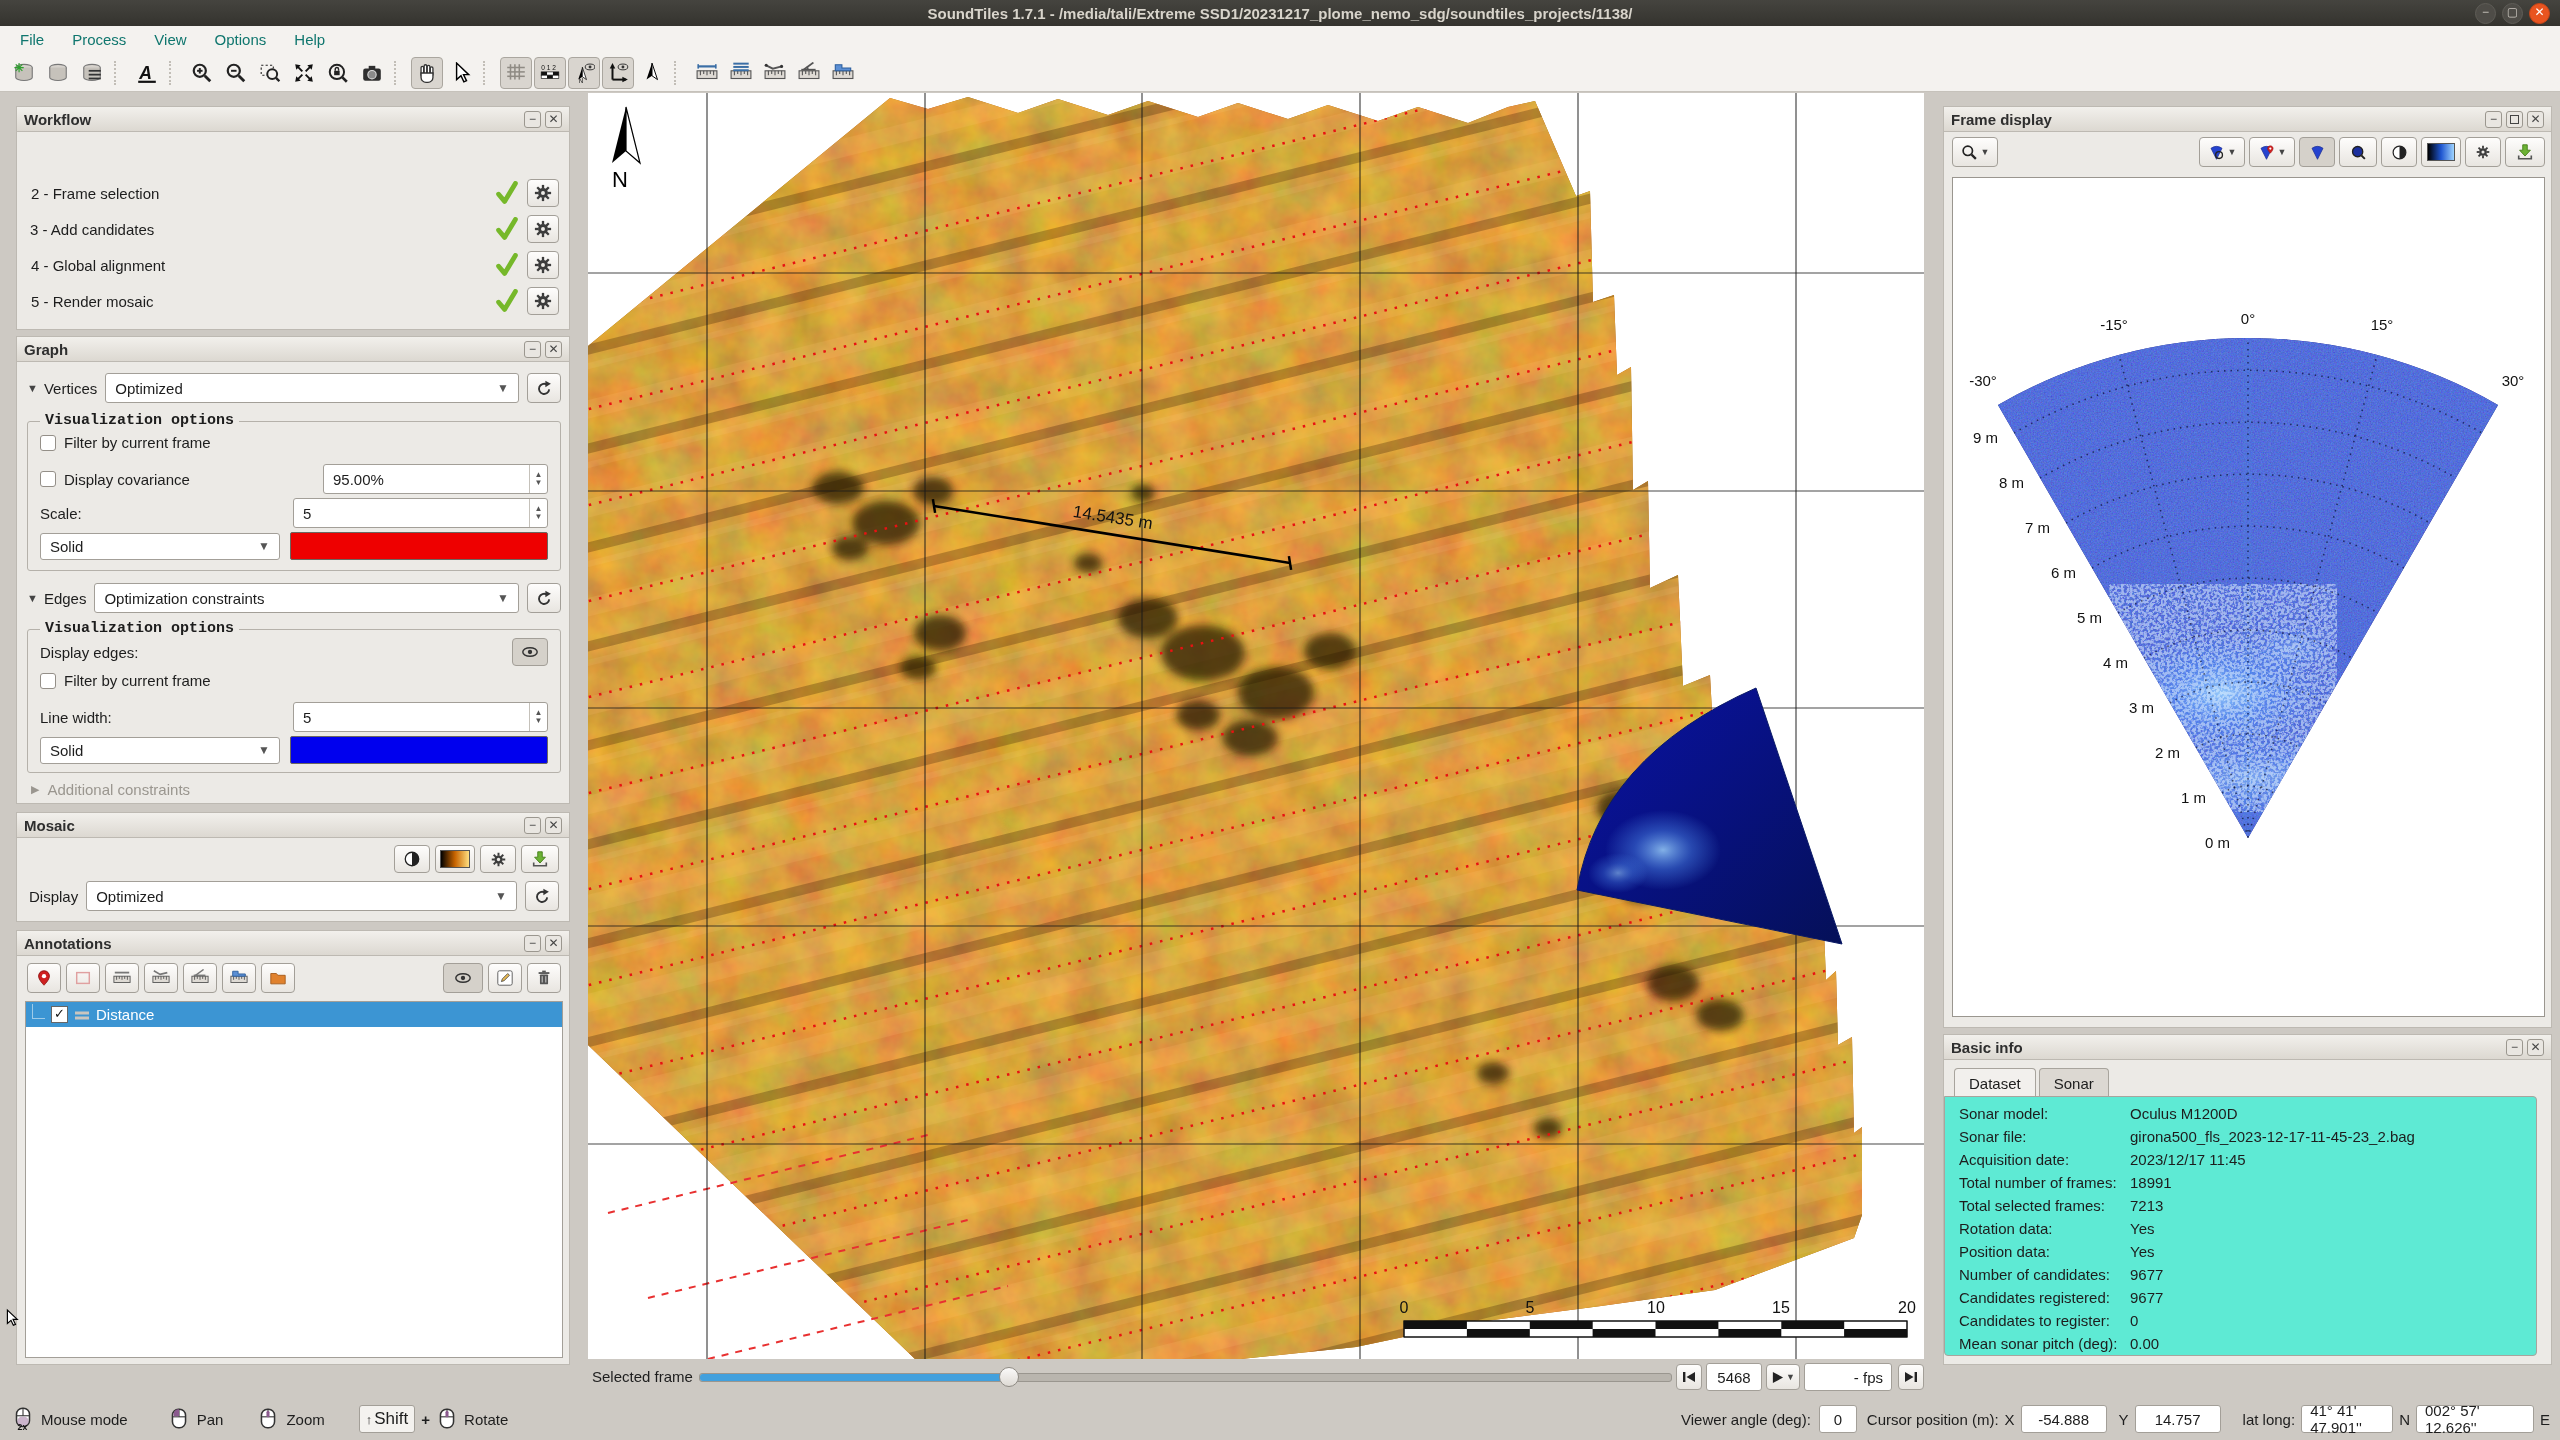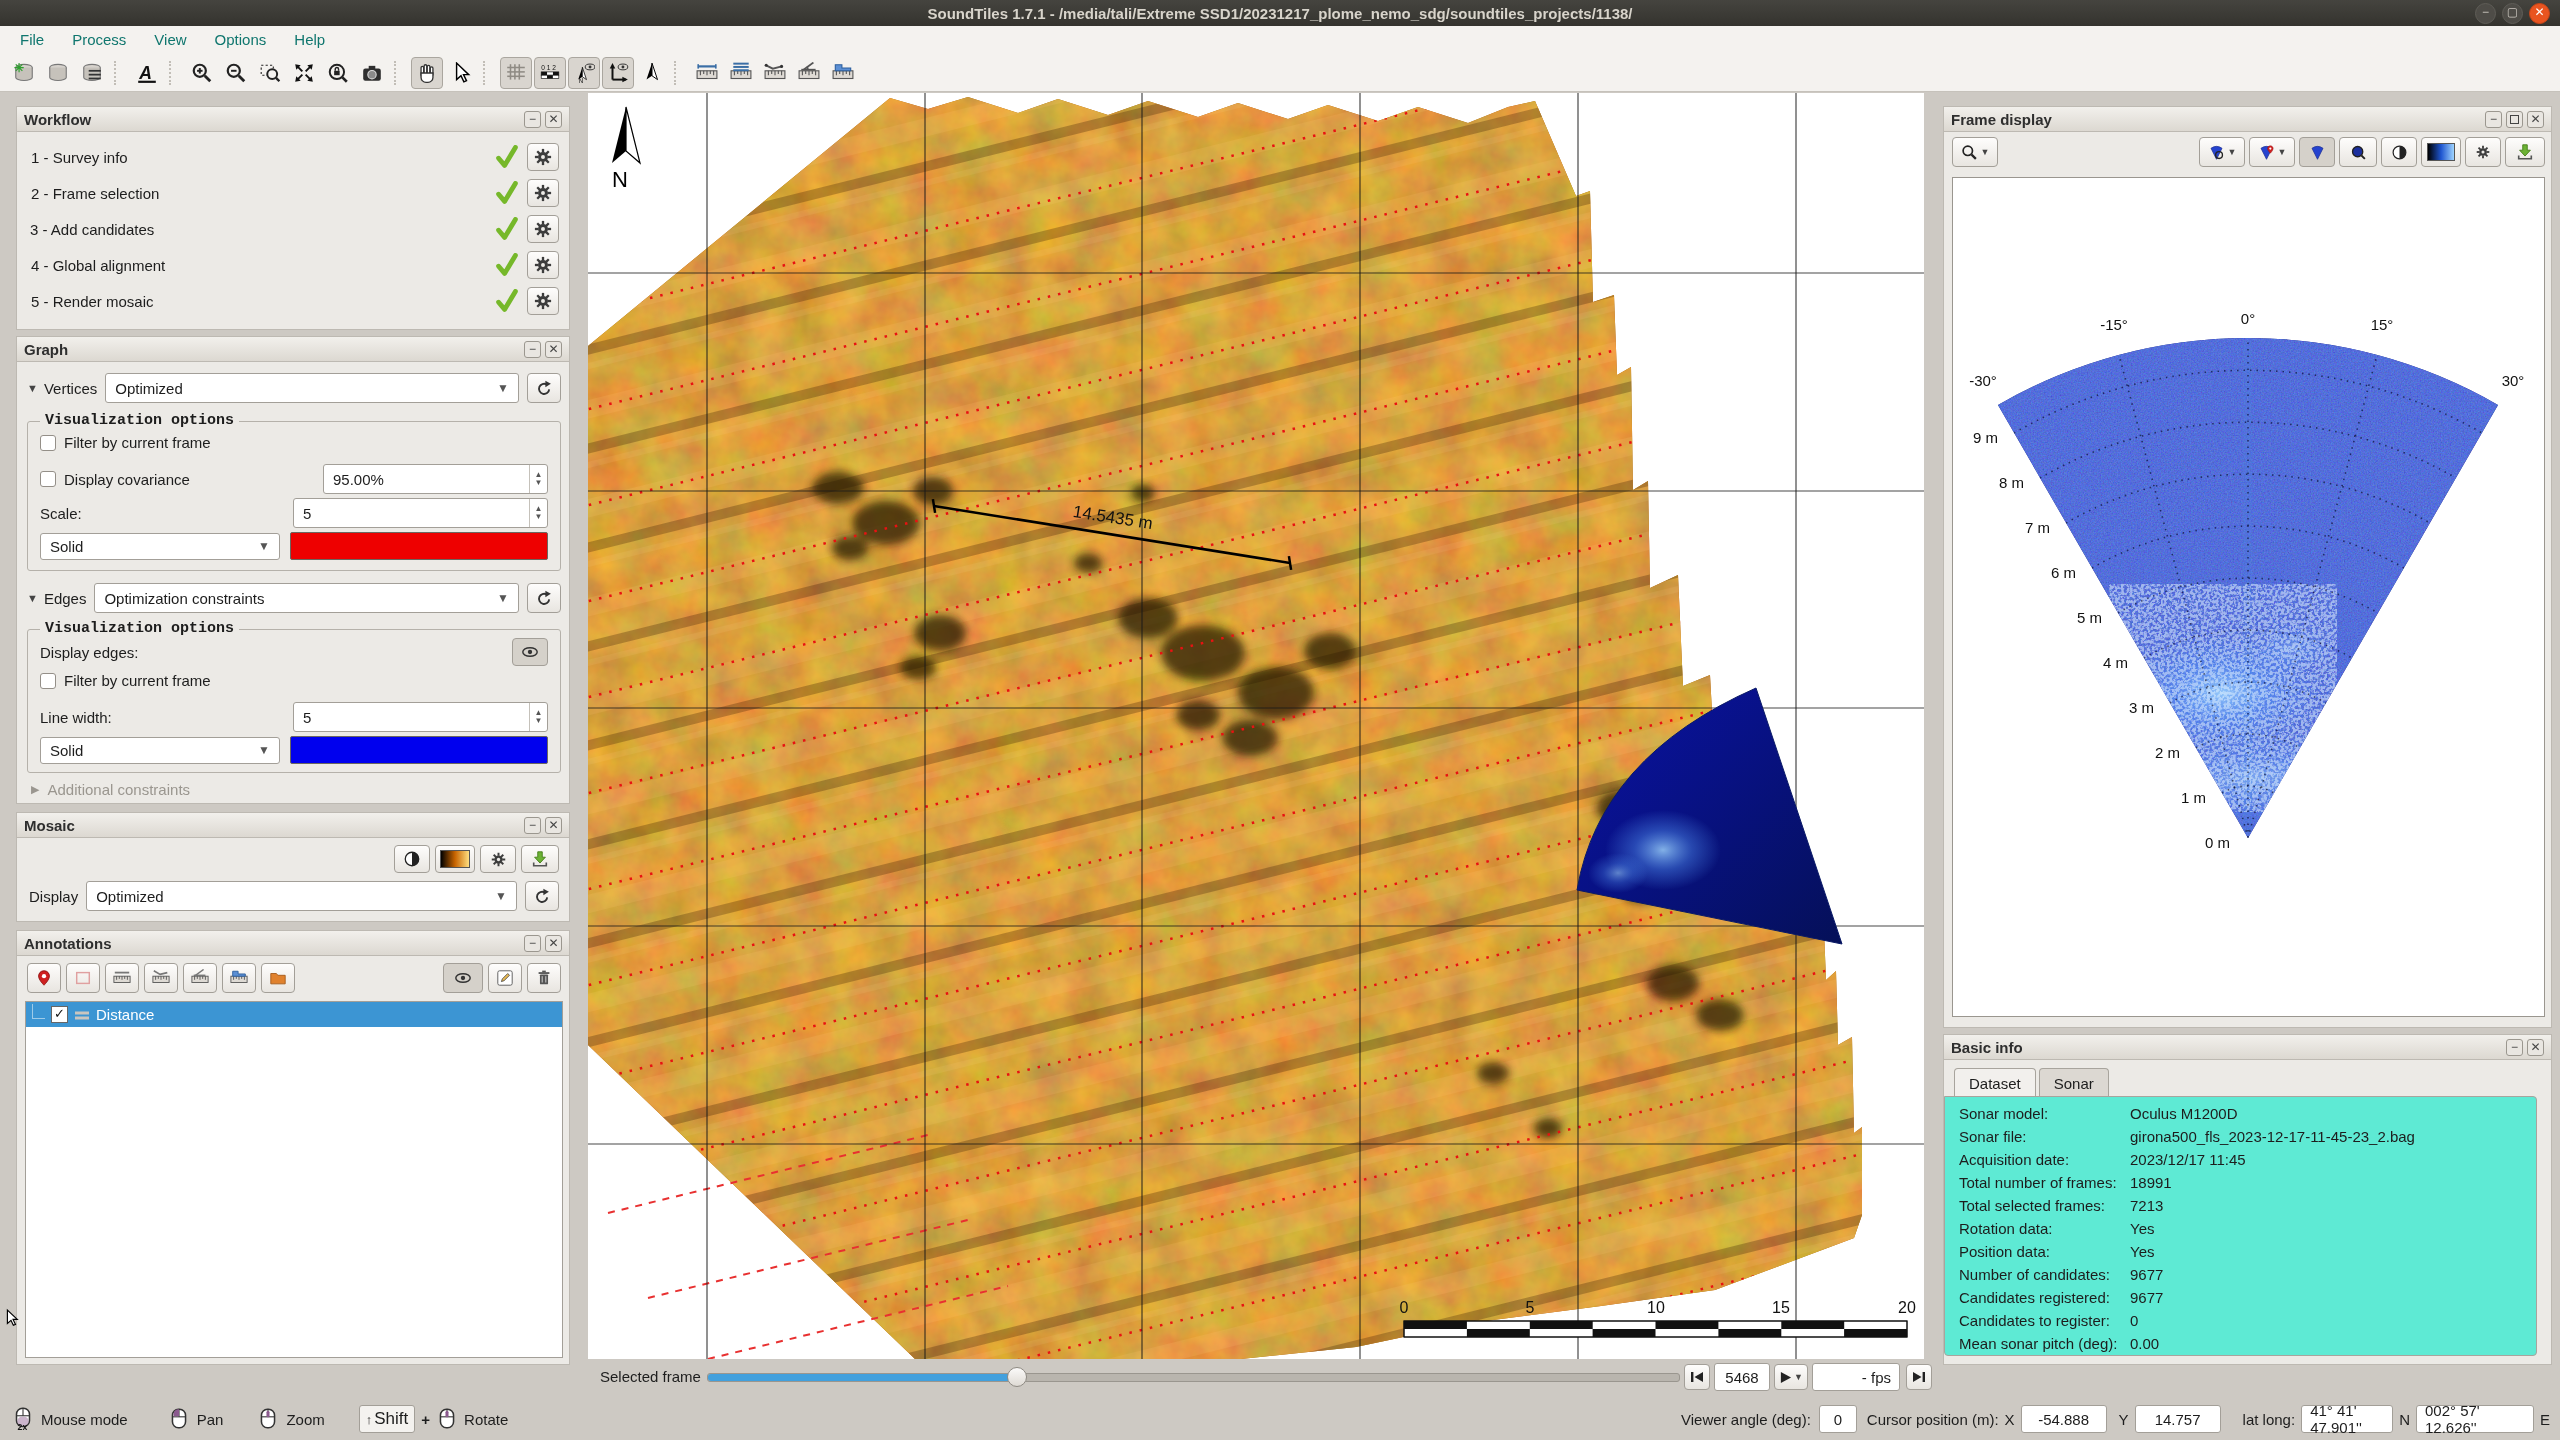--- a/index.html
+++ b/index.html
@@ -403,32 +403,20 @@
       </div>
   </div>
 
   <div class="panel" style="left:16px;top:106px;width:554px;height:224px;">
     <div class="phead">
       <span class="t">Workflow</span>
         <span class="sp"></span>
       <div class="wbtn">−</div>
       <div class="wbtn">✕</div>
     </div>
-    <div class="wfrow" style="top:32px;">
-      <span class="lbl">1 - Survey info</span>
-        <span class="sp"></span>
-      <svg width="24" height="24" viewBox="0 0 20 20">
-          <use href="#i-check"></use>
-        </svg>
-      <div class="btn" style="width:32px;height:28px;margin-left:8px;">
-          <svg width="18" height="18" viewBox="0 0 20 20">
-            <use href="#i-gear"></use>
-          </svg>
-        </div>
-    </div>
     <div class="wfrow" style="top:68px;">
       <span class="lbl">2 - Frame selection</span>
         <span class="sp"></span>
       <svg width="24" height="24" viewBox="0 0 20 20">
           <use href="#i-check"></use>
         </svg>
       <div class="btn" style="width:32px;height:28px;margin-left:8px;">
           <svg width="18" height="18" viewBox="0 0 20 20">
             <use href="#i-gear"></use>
           </svg>
@@ -836,21 +824,21 @@
           <rect x="878.9" y="1236" width="62.9" height="8"></rect>
             <rect x="1004.6" y="1236" width="62.9" height="8"></rect>
             <rect x="1130.4" y="1236" width="62.9" height="8"></rect>
             <rect x="1256.1" y="1236" width="62.9" height="8"></rect>
         </g>
         <rect x="816" y="1228" width="503" height="16" fill="none" stroke="#111"></rect>
       </g>
     </svg>
   </div>
 
-  <div style="position:absolute;left:0;top:1360px;width:2156px;height:36px;margin-left:8px;">
+  <div style="position:absolute;left:0;top:1360px;width:2156px;height:36px;">
     <span style="position:absolute;left:592px;top:8px;font-size:15px;">Selected frame</span>
     <div class="slider" style="left:699px;top:13px;width:971px;">
       <div class="fill" style="width:31.7%;"></div>
       <div class="handle" style="left:calc(31.7% - 9px);"></div>
     </div>
     <div class="btn" style="position:absolute;left:1676px;top:4px;width:26px;height:26px;font-size:12px;">
         <svg width="14" height="14" viewBox="0 0 14 14">
           <rect x="1" y="2" width="2.4" height="10" fill="#222"></rect>
           <polygon points="13,2 13,12 4.5,7" fill="#222"></polygon>
         </svg>

